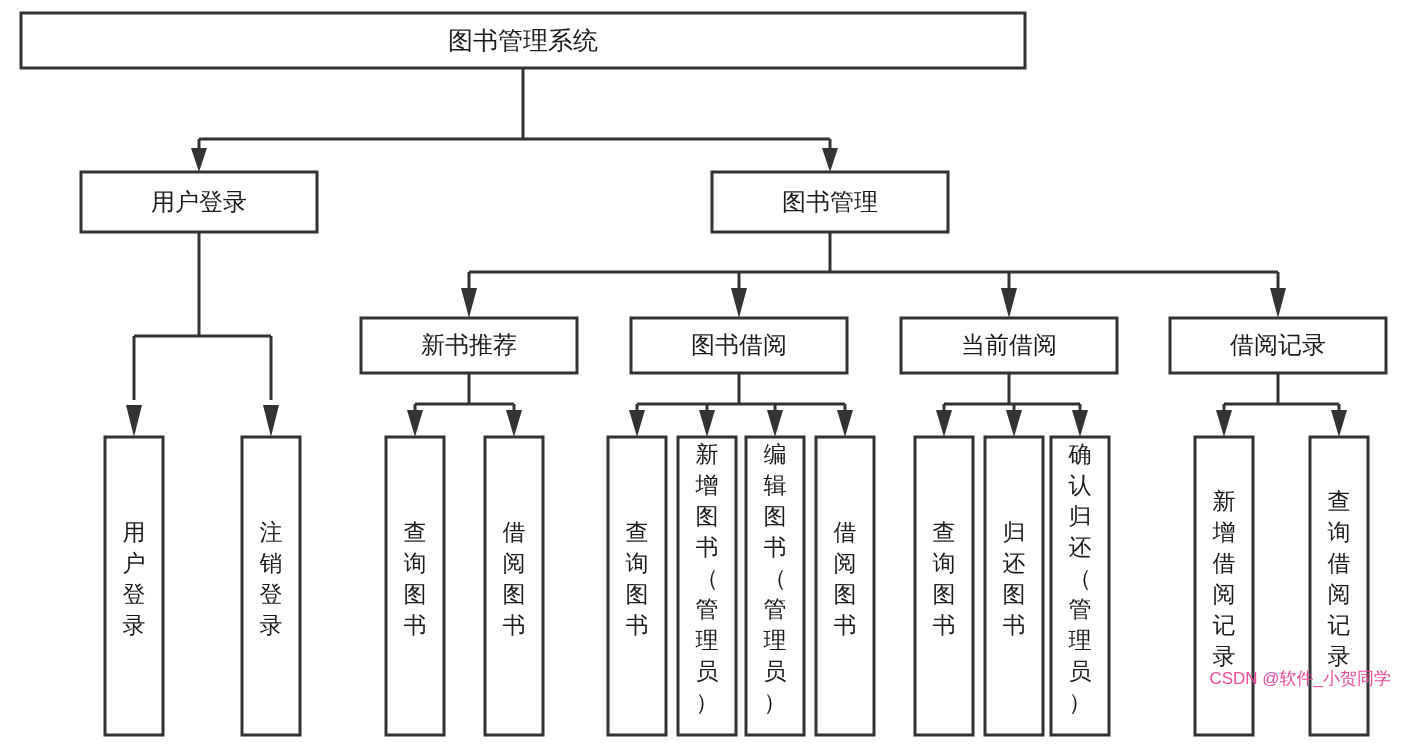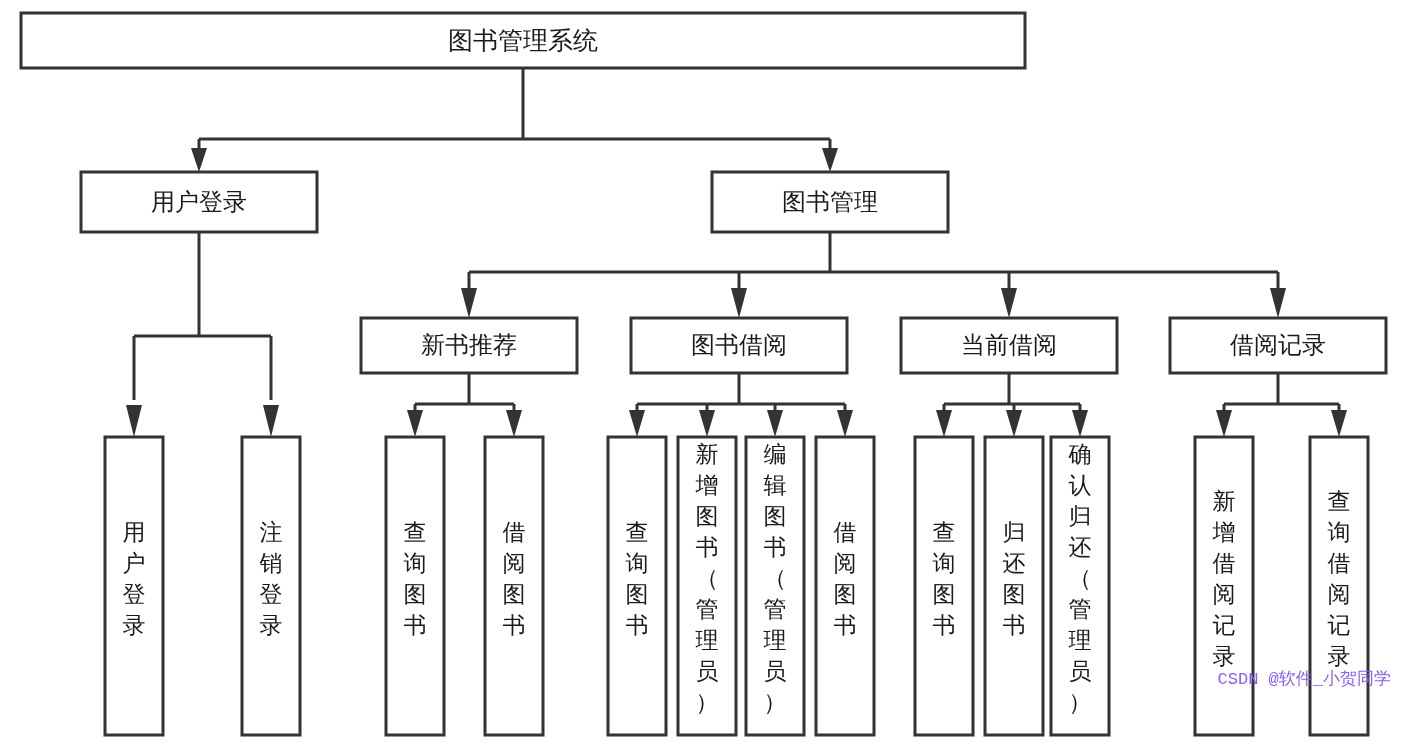--- a/index.html
+++ b/index.html
@@ -55,23 +55,23 @@
     fill: none;
   }
   .arrow-head {
     fill: #333333;
     stroke: none;
   }
   .watermark {
     position: absolute;
     right: 14px;
     bottom: 6px;
-    color: #8b5cf6;
+    color: #ec4899;
     font-size: 17px;
-    font-family: Liberation Mono, monospace;
+    font-family: Liberation Sans, sans-serif;
     white-space: nowrap;
     user-select: none;
   }
 </style>
 </head>
 <body>
 
 <div id="diagram-root">
   <svg class="flow" viewBox="0 0 1405 747">
 

